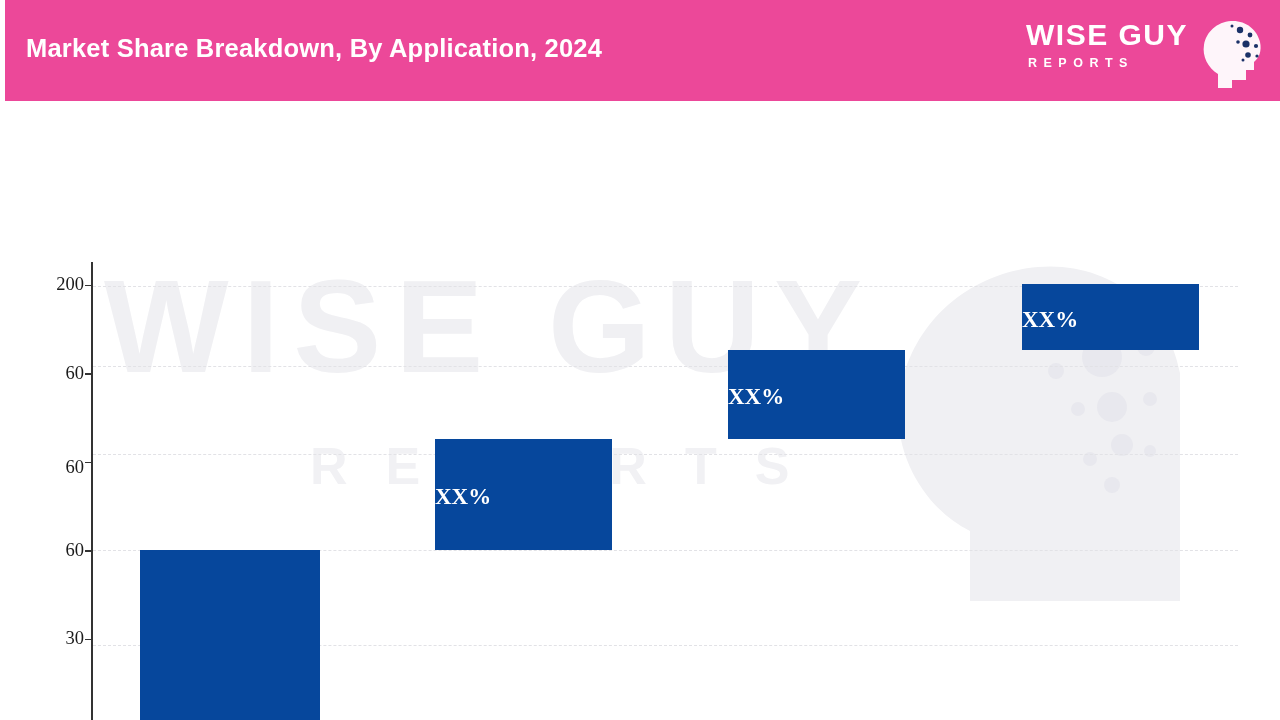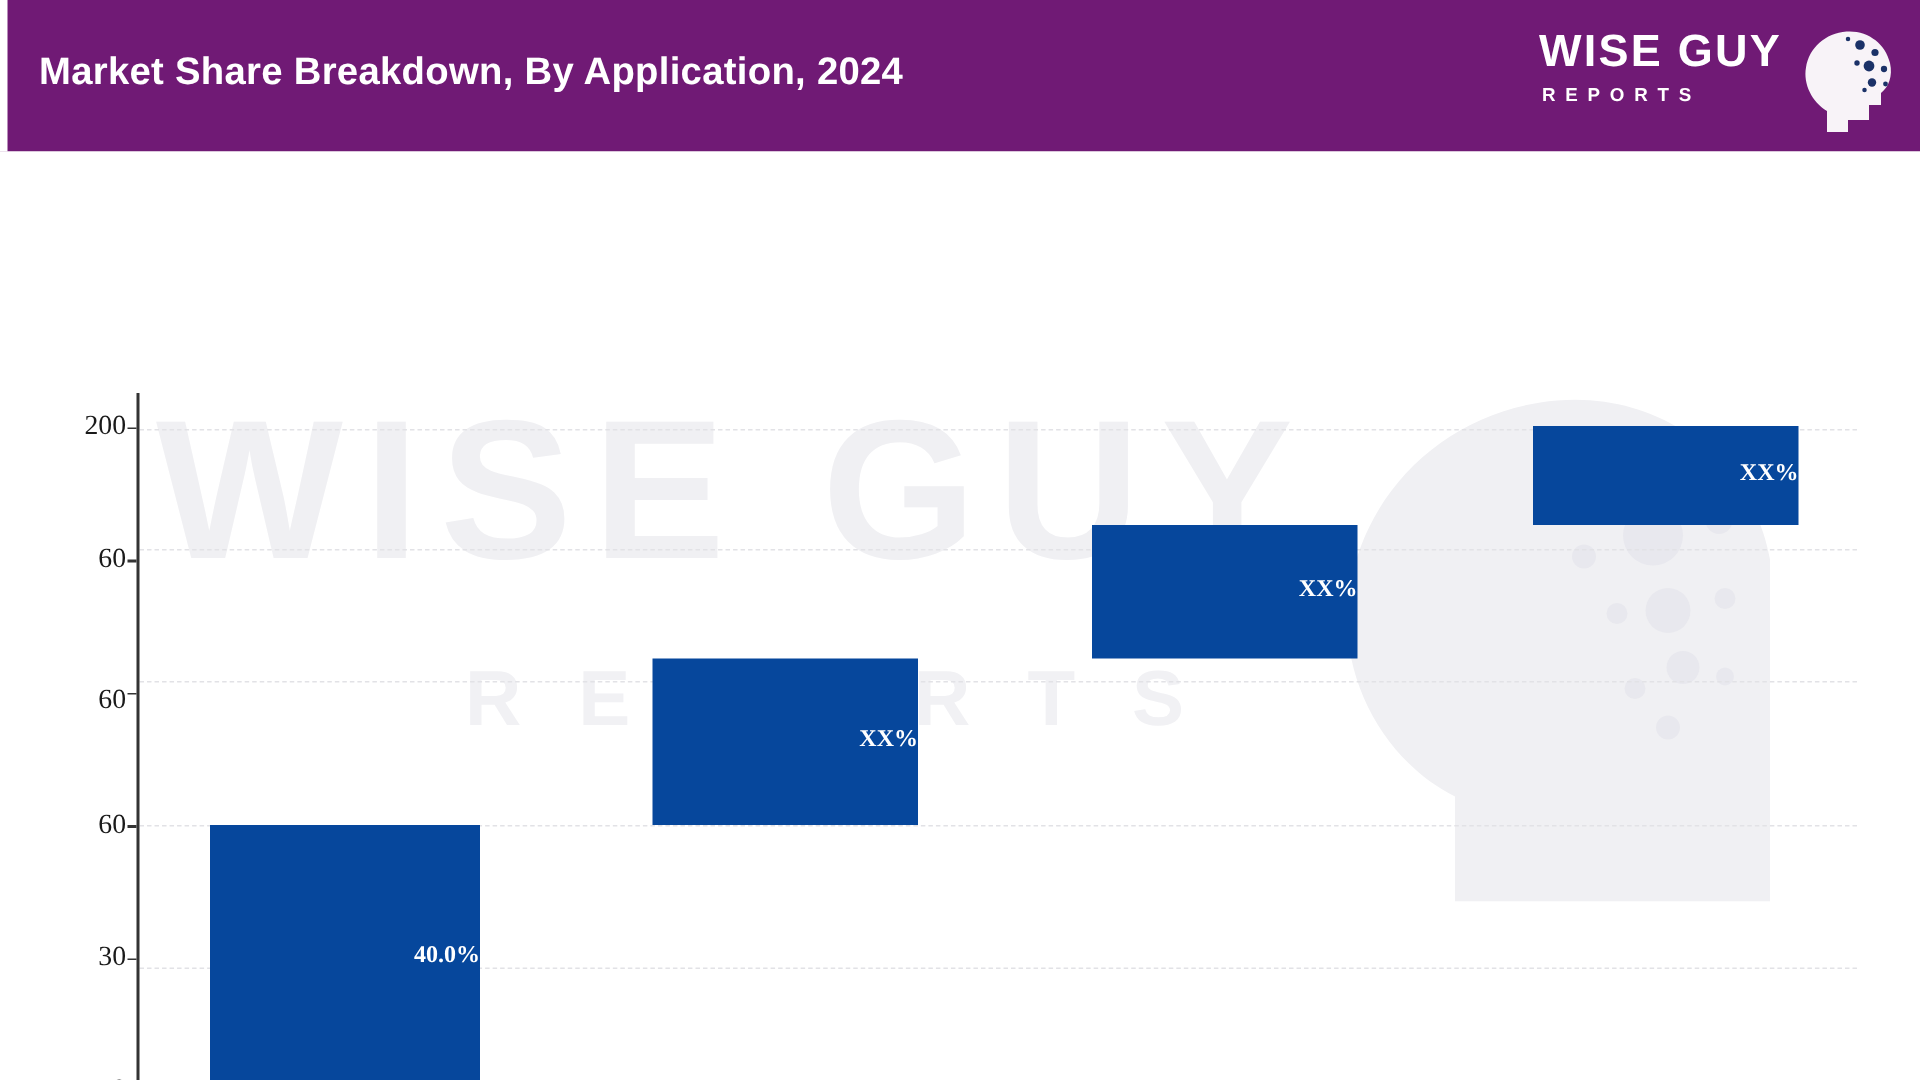--- a/index.html
+++ b/index.html
@@ -12,21 +12,21 @@
     overflow: hidden;
     position: relative;
   }
 
   
   .header {
     position: absolute;
     left: 0; top: 0;
     width: 1280px;
     height: 101px;
-    background: #701a75;
+    background: #ec4899;
     display: flex;
     align-items: center;
   }
   .header-title {
     position: absolute;
     left: 26px;
     top: 34px;
     color: #ffffff;
     font-size: 25.5px;
     font-weight: bold;
@@ -159,23 +159,23 @@
   }
 
   
   .bar {
     position: absolute;
     background: #06479c;
   }
   .bar-label {
     position: absolute;
     color: #ffffff;
-    font-size: 16px;
-    font-weight: bold;
-    text-align: right;
+    font-size: 23px;
+    font-weight: bold;
+    text-align: left;
     font-family: "Liberation Serif", serif;
     white-space: nowrap;
   }
 </style>
 </head>
 <body>
 
 <div class="header">
   <div class="header-accent"></div>
   <div class="header-title">Market Share Breakdown, By Application, 2024</div>
@@ -241,21 +241,20 @@
   <div class="tick-mark" style="top:360.5px"></div>
   <div class="ytick-label" style="top:356px">60</div>
 
   <div class="tick-mark" style="top:272px"></div>
   <div class="ytick-label" style="top:261.5px">60</div>
 
   <div class="tick-mark" style="top:183.5px"></div>
   <div class="ytick-label" style="top:173px">200</div>
 
   <div class="bar" style="left:140px; top:449px; width:180px; height:177px;"></div>
-  <div class="bar-label" style="left:140px; top:527px; width:180px;">40.0%</div>
 
   <div class="bar" style="left:435px; top:338px; width:177px; height:111px;"></div>
   <div class="bar-label" style="left:435px; top:383px; width:177px;">XX%</div>
 
   <div class="bar" style="left:728px; top:249px; width:177px; height:89px;"></div>
   <div class="bar-label" style="left:728px; top:283px; width:177px;">XX%</div>
 
   <div class="bar" style="left:1022px; top:183px; width:177px; height:66px;"></div>
   <div class="bar-label" style="left:1022px; top:206px; width:177px;">XX%</div>
 

